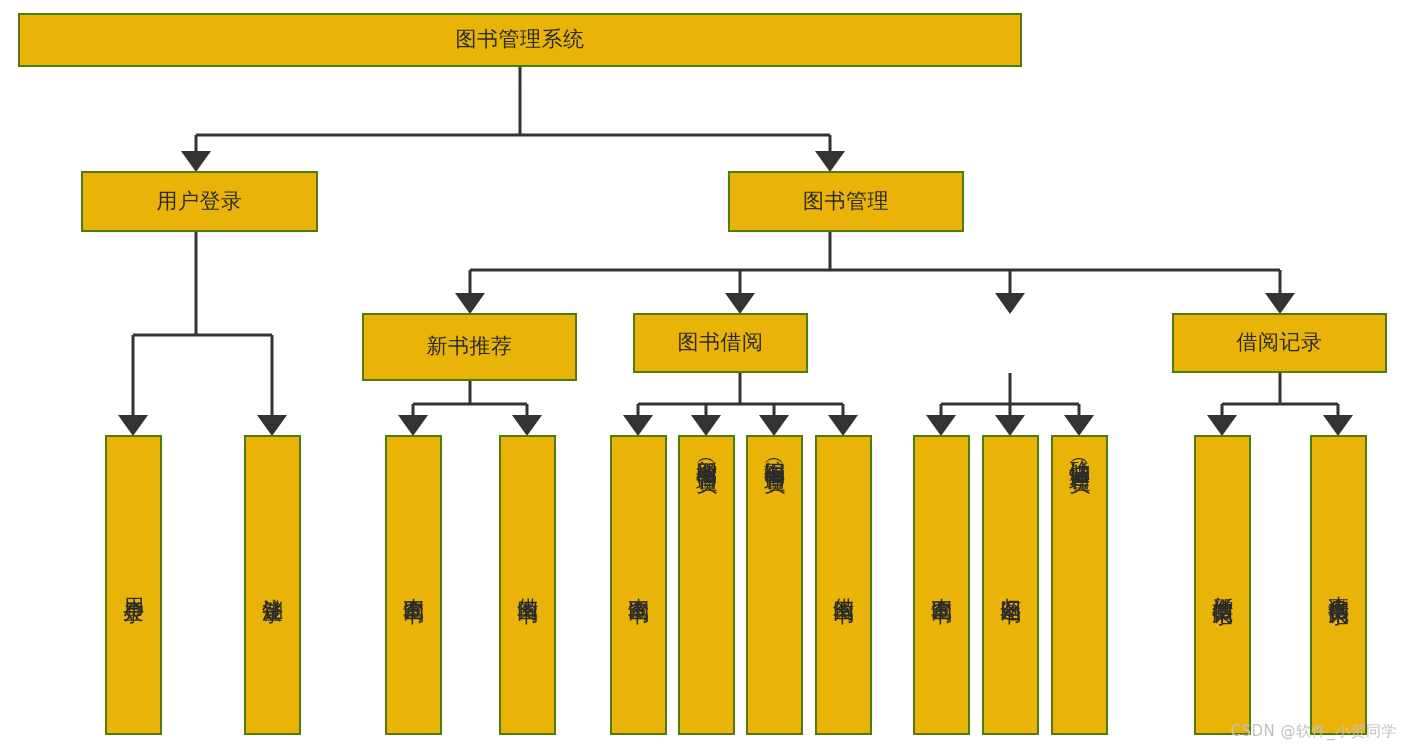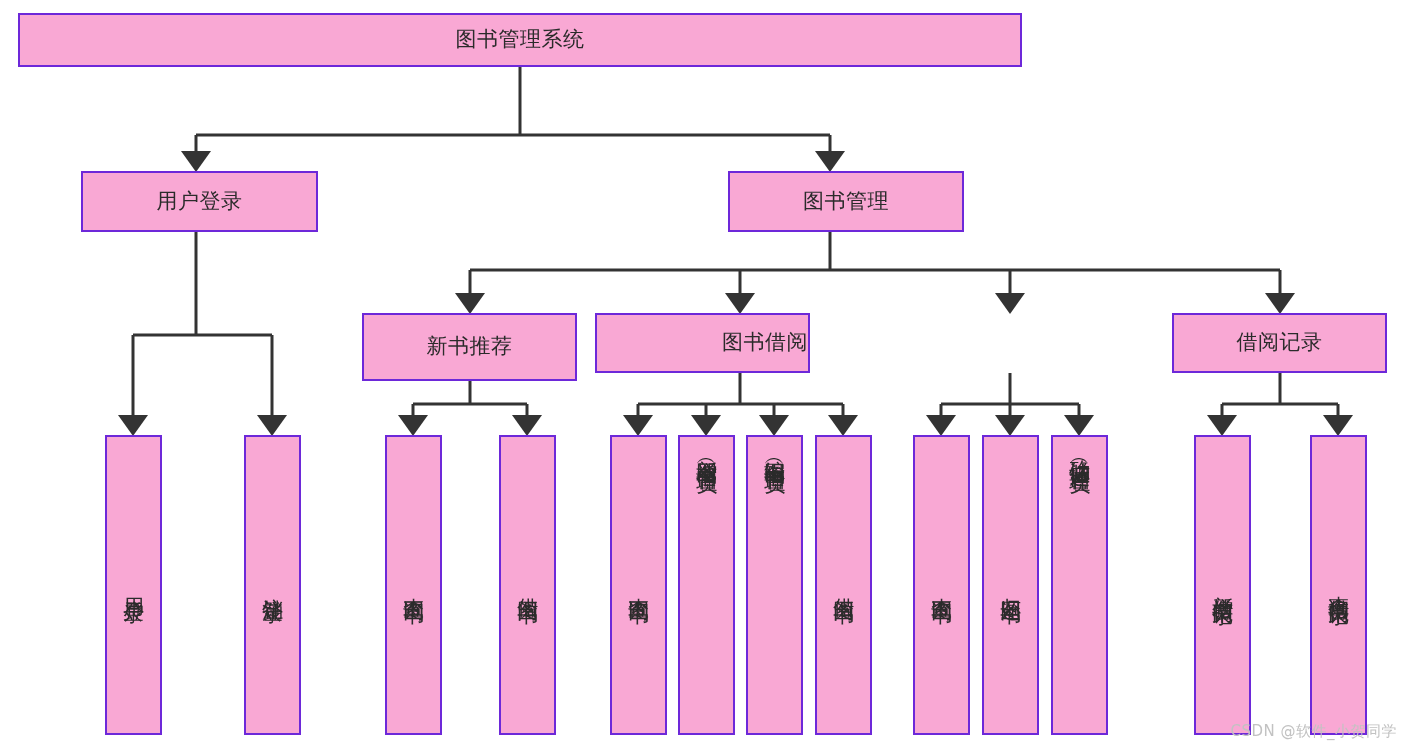--- a/index.html
+++ b/index.html
@@ -17,22 +17,22 @@
   #canvas {
     position: absolute;
     left: 0;
     top: 0;
     width: 1405px;
     height: 747px;
   }
   .node {
     position: absolute;
     box-sizing: border-box;
-    background: #f9a8d4;
-    border: 2px solid #6d28d9;
+    background: #eab308;
+    border: 2px solid #4d7c0f;
     display: flex;
     align-items: center;
     justify-content: center;
     color: #2b2b2b;
   }
   .node.horiz {
     font-size: 21px;
     line-height: 1.1;
     letter-spacing: 0.5px;
   }
@@ -132,21 +132,21 @@
   <div class="node horiz" style="left:81px; top:171px; width:237px; height:61px;">
     <span>用户登录</span>
   </div>
   <div class="node horiz" style="left:728px; top:171px; width:236px; height:61px;">
     <span>图书管理</span>
   </div>
 
   <div class="node horiz" style="left:362px; top:313px; width:215px; height:68px;">
     <span>新书推荐</span>
   </div>
-  <div class="node horiz" style="left:595px; top:313px; width:215px; height:60px;justify-content:flex-end;">
+  <div class="node horiz" style="left:633px; top:313px; width:175px; height:60px;">
     <span>图书借阅</span>
   </div>
   <div class="node horiz" style="left:1172px; top:313px; width:215px; height:60px;">
     <span>借阅记录</span>
   </div>
 
   <div class="node vert centered" style="left:105px; top:435px; width:57px; height:300px;">
     <span class="vtext">用户登录</span>
   </div>
   <div class="node vert centered" style="left:244px; top:435px; width:57px; height:300px;">

